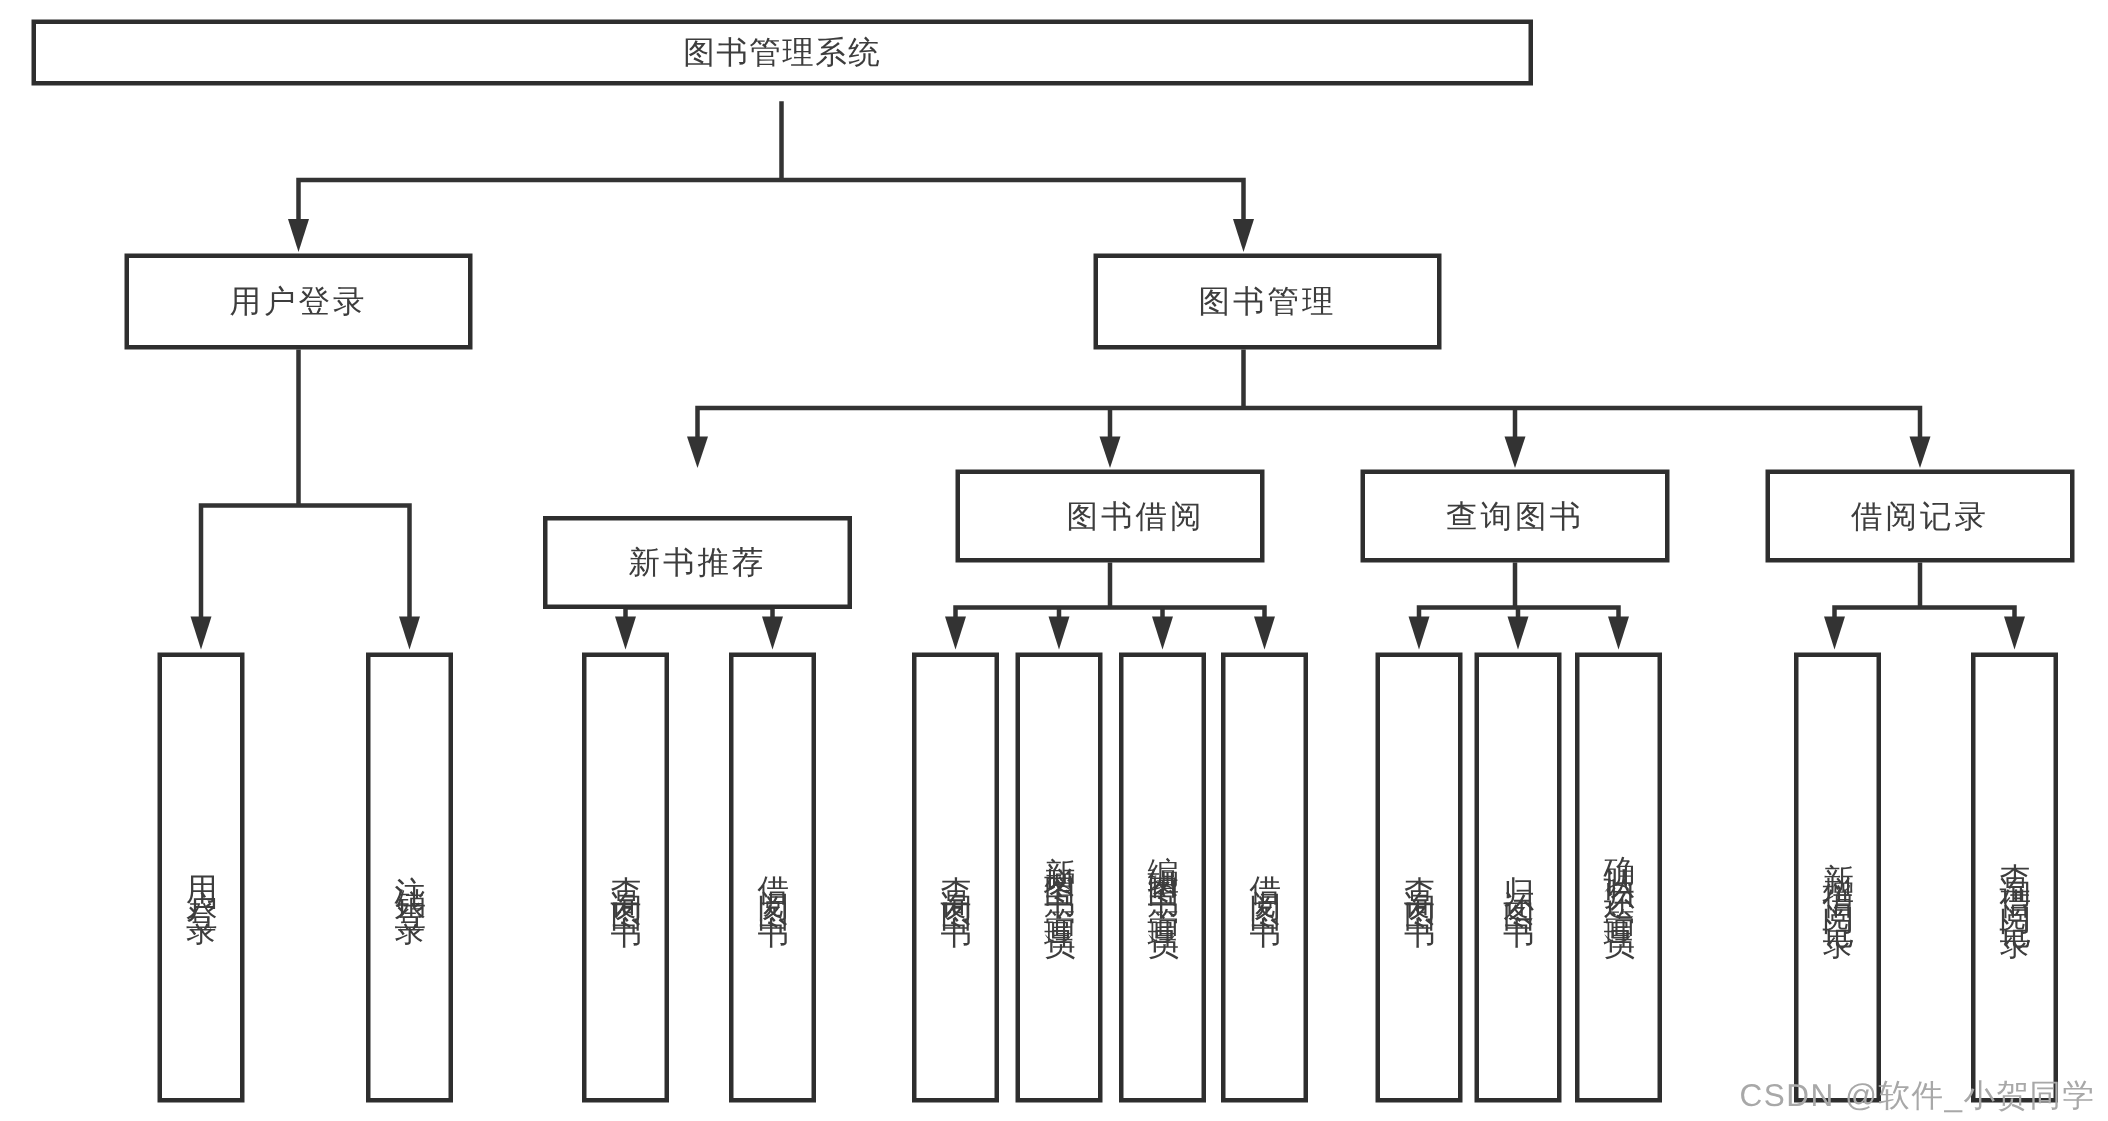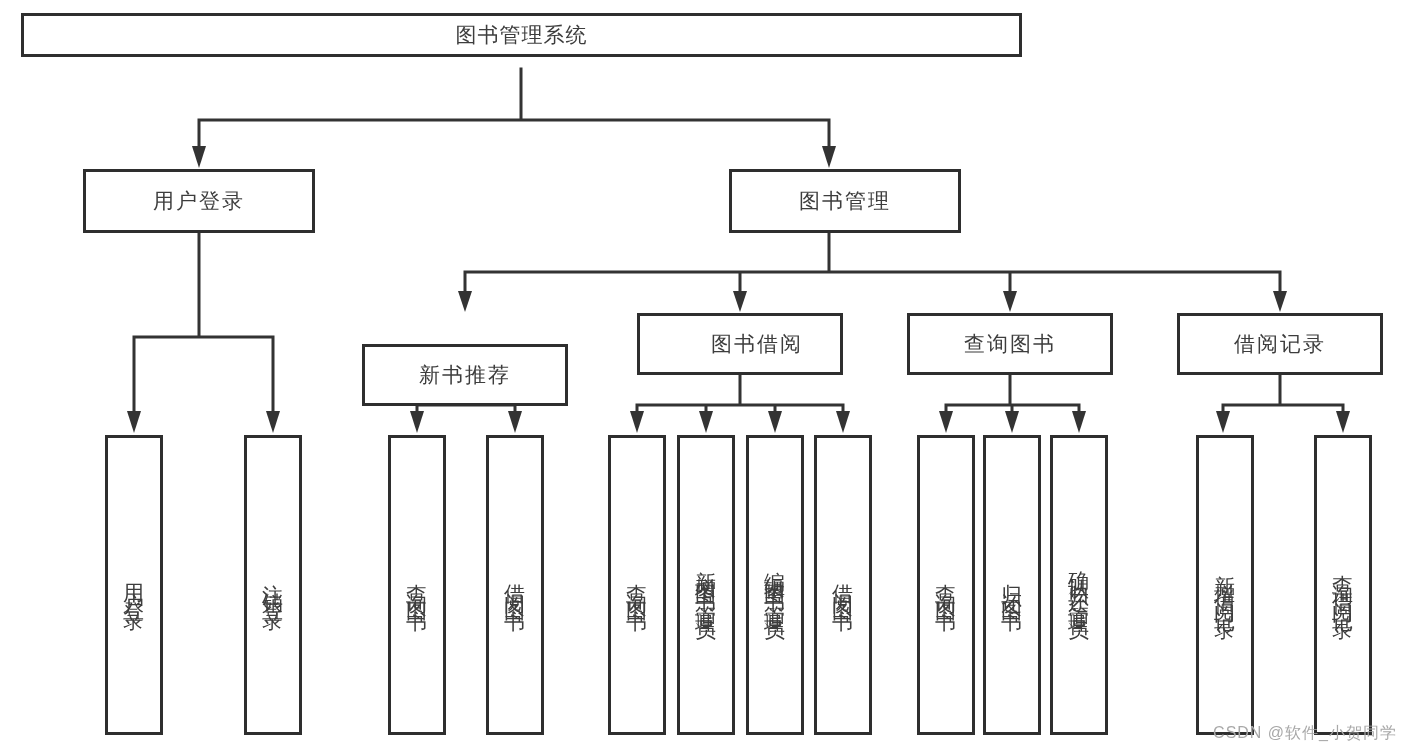--- a/index.html
+++ b/index.html
@@ -31,21 +31,21 @@
     font-size:21px;
     line-height:1;
   }
   .node.leaf.long{letter-spacing:7px;}
   .root{left:21px;top:13px;width:1001px;height:44px;letter-spacing:1px;}
   .lvl2{top:169px;width:232px;height:64px;}
   .lvl3{top:313px;width:206px;height:62px;}
   .watermark{
     position:absolute;
     right:8px;bottom:3px;
-    font-size:16px;
+    font-size:21px;
     color:#a8a8a8;
     letter-spacing:1px;
     z-index:5;
   }
 </style>
 </head>
 <body>
 
 <div class="canvas">
 

